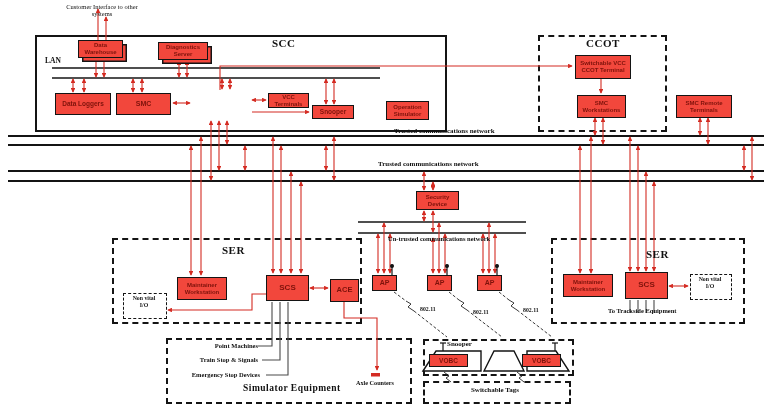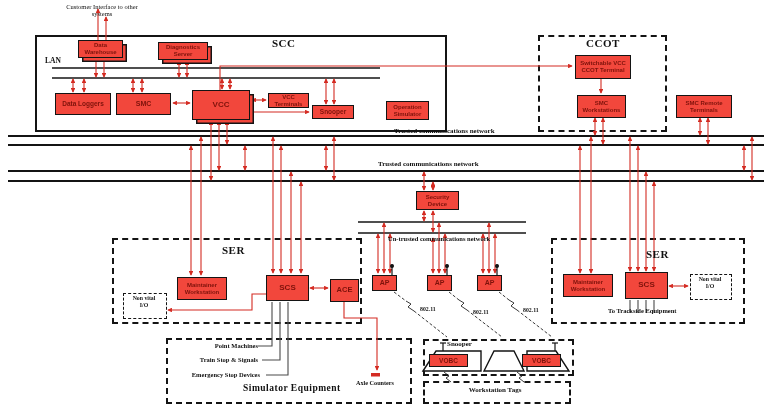--- a/index.html
+++ b/index.html
@@ -170,23 +170,20 @@
     </div>
   <div class="rbox sh" style="left:158px;top:42px;width:50px;height:18px;">
       <span>Diagnostics Server</span>
     </div>
   <div class="rbox" style="left:55px;top:93px;width:56px;height:22px;font-size:6.5px;">
       <span>Data Loggers</span>
     </div>
   <div class="rbox" style="left:116px;top:93px;width:55px;height:22px;font-size:7px;">
       <span>SMC</span>
     </div>
-  <div class="rbox sh" style="left:192px;top:90px;width:58px;height:30px;font-size:8px;">
-      <span>VCC</span>
-    </div>
   <div class="rbox" style="left:268px;top:93px;width:41px;height:15px;">
       <span>VCC Terminals</span>
     </div>
   <div class="rbox" style="left:312px;top:105px;width:42px;height:14px;font-size:6.5px;">
       <span>Snooper</span>
     </div>
   <div class="rbox" style="left:386px;top:101px;width:43px;height:19px;">
       <span>Operation Simulator</span>
     </div>
   <div class="rbox" style="left:575px;top:55px;width:56px;height:24px;">
@@ -245,16 +242,16 @@
   <div class="lbl wrap" style="left:695px;top:276px;width:30px;font-size:5.8px;">Non vital I/O</div>
   <div class="lbl" style="left:420px;top:306px;font-size:5.8px;">802.11</div>
   <div class="lbl" style="left:473px;top:309px;font-size:5.8px;">802.11</div>
   <div class="lbl" style="left:523px;top:307px;font-size:5.8px;">802.11</div>
   <div class="lbl" style="left:447px;top:340px;font-size:7px;">Snooper</div>
   <div class="lbl" style="left:198px;top:342px;width:60px;text-align:right;">Point Machines</div>
   <div class="lbl" style="left:186px;top:356px;width:72px;text-align:right;">Train Stop &amp; Signals</div>
   <div class="lbl" style="left:176px;top:371px;width:84px;text-align:right;">Emergency Stop Devices</div>
   <div class="lbl big" style="left:243px;top:383px;font-size:9.5px;">Simulator Equipment</div>
   <div class="lbl" style="left:356px;top:379px;font-size:6.2px;">Axle Counters</div>
-  <div class="lbl" style="left:423px;top:386px;width:144px;text-align:center;font-size:7px;">Workstation Tags</div>
+  <div class="lbl" style="left:423px;top:386px;width:144px;text-align:center;font-size:7px;">Switchable Tags</div>
   <div class="lbl" style="left:608px;top:307px;font-size:6.5px;">To Trackside Equipment</div>
 
 </div>
 
 </body></html>

